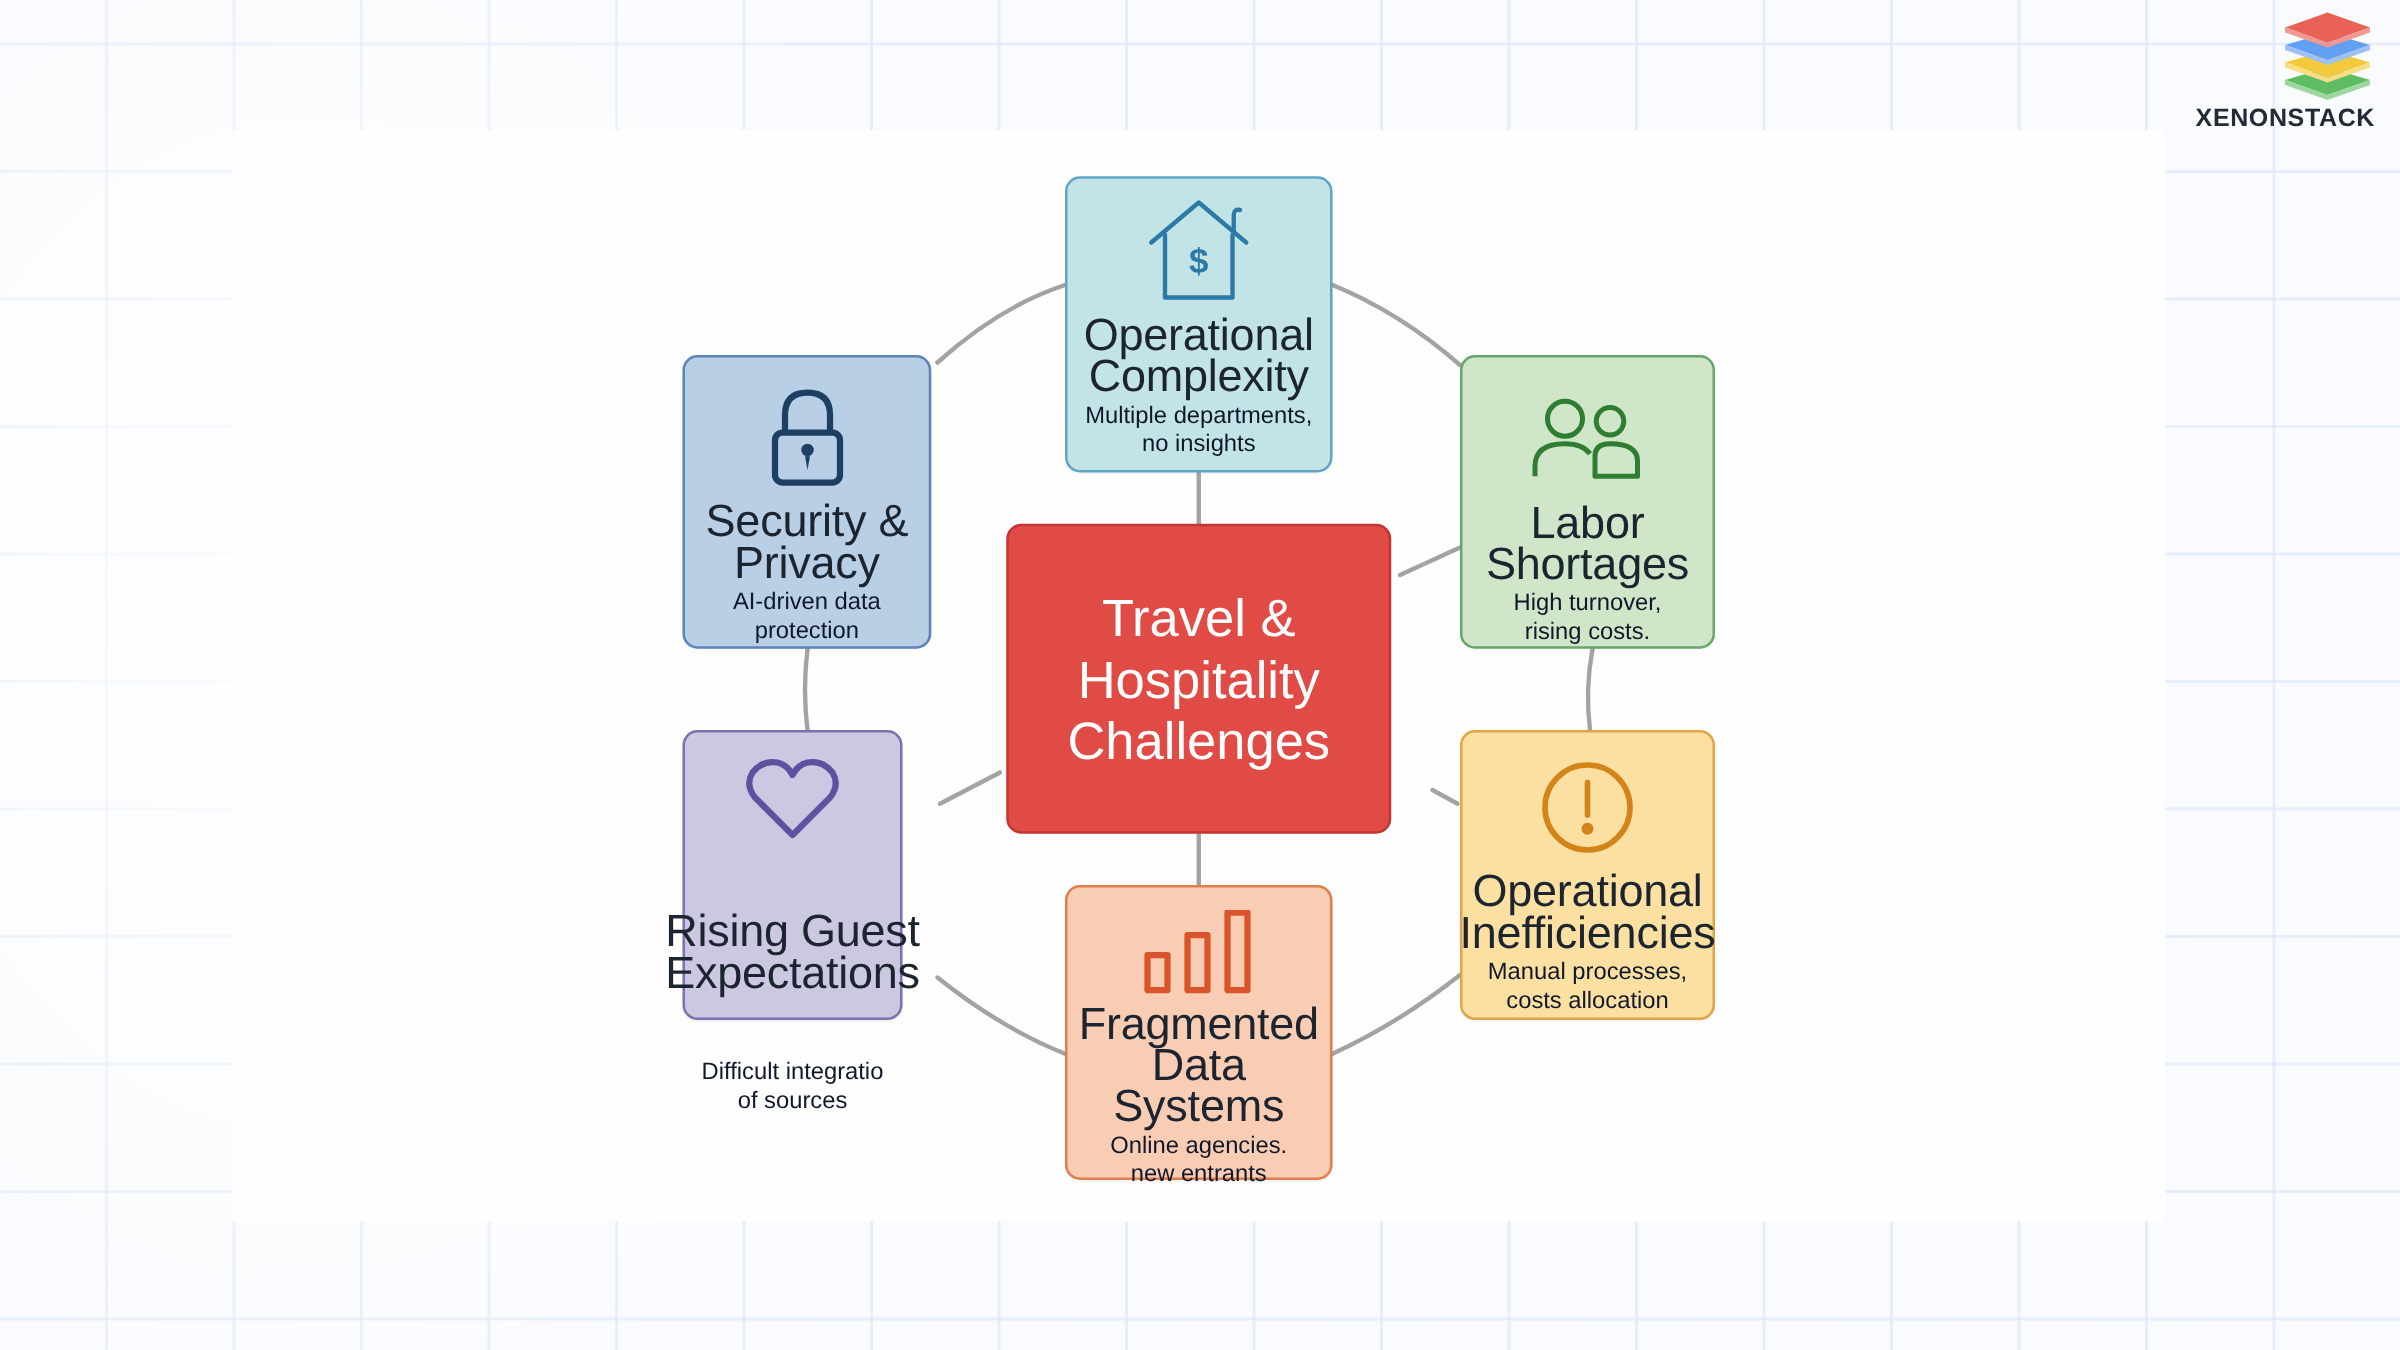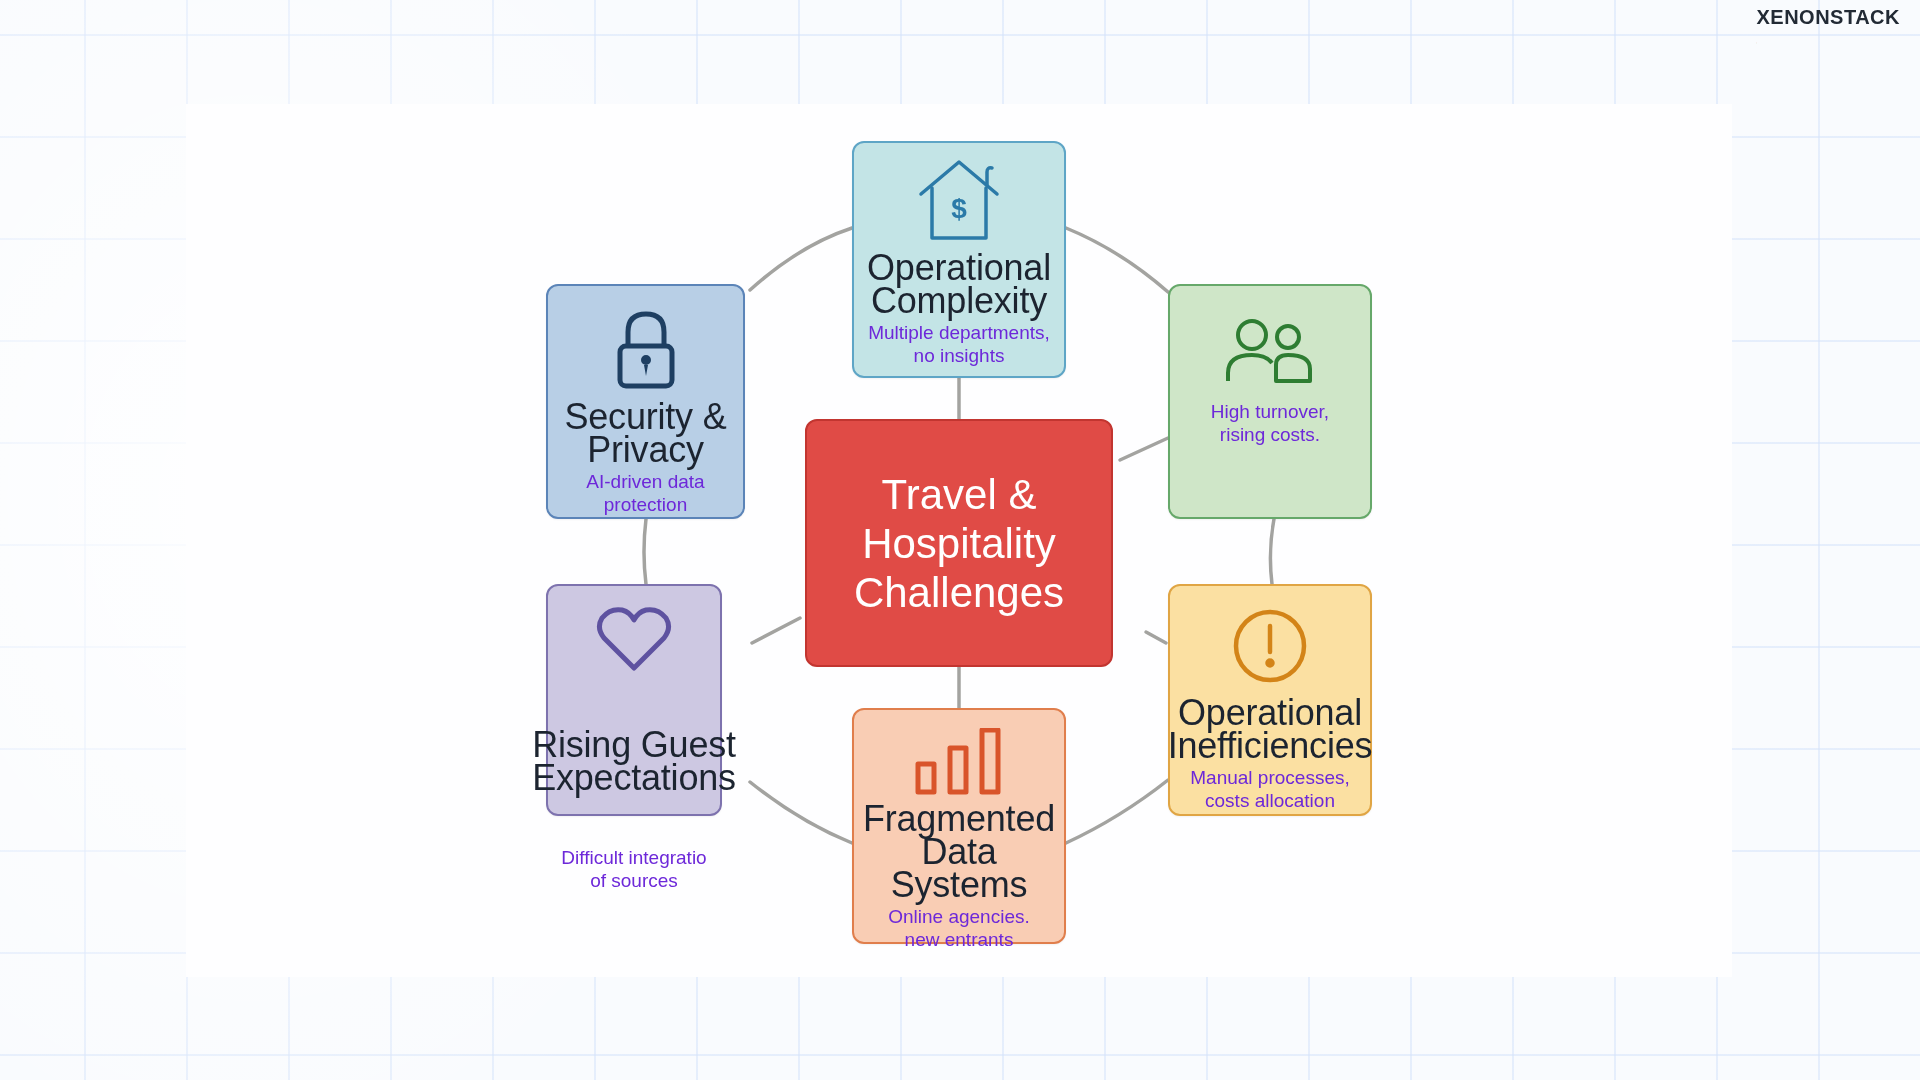--- a/index.html
+++ b/index.html
@@ -28,31 +28,31 @@
   .connectors { position: absolute; left: 0; top: 0; width: 1920px; height: 1080px; }
   .card {
     position: absolute; box-sizing: border-box;
     border-radius: 12px; border: 2px solid;
     display: flex; flex-direction: column; align-items: center;
     text-align: center; color: #1c2430;
     box-shadow: 0 1px 2px rgba(0,0,0,0.05);
   }
   .card .icon { margin-top: 16px; height: 88px; display: flex; align-items: center; justify-content: center; }
   .card .title { font-size: 36px; line-height: 33px; margin-top: 6px; letter-spacing: -0.2px; }
-  .card .desc { font-size: 19px; line-height: 23px; margin-top: 4px; color: #6d28d9; }
+  .card .desc { font-size: 19px; line-height: 23px; margin-top: 4px; color: #0f172a; }
   .center {
     position: absolute; left: 805px; top: 419px; width: 308px; height: 248px;
     box-sizing: border-box; background: #e04b46; border: 2px solid #c23530;
     border-radius: 12px; color: #ffffff;
     display: flex; align-items: center; justify-content: center; text-align: center;
   }
   .center .title { font-size: 42px; line-height: 49px; font-weight: normal; }
   .logo {
     position: absolute; left: 1756px; top: 4px; width: 144px; height: 110px;
-    display: flex; flex-direction: row; align-items: flex-start;
+    display: flex; flex-direction: column; align-items: flex-end;
   }
   .logo .wordmark { font-size: 20px; color: #222a35; letter-spacing: 0.5px; margin-top: 2px; font-weight: bold; }
 </style>
 </head>
 <body>
 
 <div class="bg-grid"></div>
 <div class="bg-glow"></div>
 <div class="panel"></div>
 
@@ -120,20 +120,24 @@
 </div>
 
 <div class="card" style="left:1168px; top:284px; width:204px; height:235px; background:#cfe6c8; border-color:#66a86a;">
   <div class="icon" style="margin-top:22px;">
     <svg width="92" height="70" viewBox="0 0 92 70" fill="none" stroke="#2e7d32" stroke-width="4" stroke-linejoin="round">
       <circle cx="28" cy="18" r="14"></circle>
       <circle cx="64" cy="20" r="11"></circle>
       <path d="M4 64 L4 56 Q4 38 28 38 Q42 38 48 46"></path>
       <path d="M52 64 L52 48 Q52 38 64 38 Q86 38 86 52 L86 64 Z"></path>
     </svg>
+  </div>
+  <div class="title">
+    <div>Labor</div>
+    <div>Shortages</div>
   </div>
   <div class="desc">
     <div>High turnover,</div>
     <div>rising costs.</div>
   </div>
 </div>
 
 <div class="card" style="left:546px; top:584px; width:176px; height:232px; background:#cdc8e2; border-color:#7d72ae;gap:48px;">
   <div class="icon" style="margin-top:20px;">
     <svg width="76" height="68" viewBox="0 0 76 68" fill="none" stroke="#5e52a0" stroke-width="5" stroke-linejoin="round">

